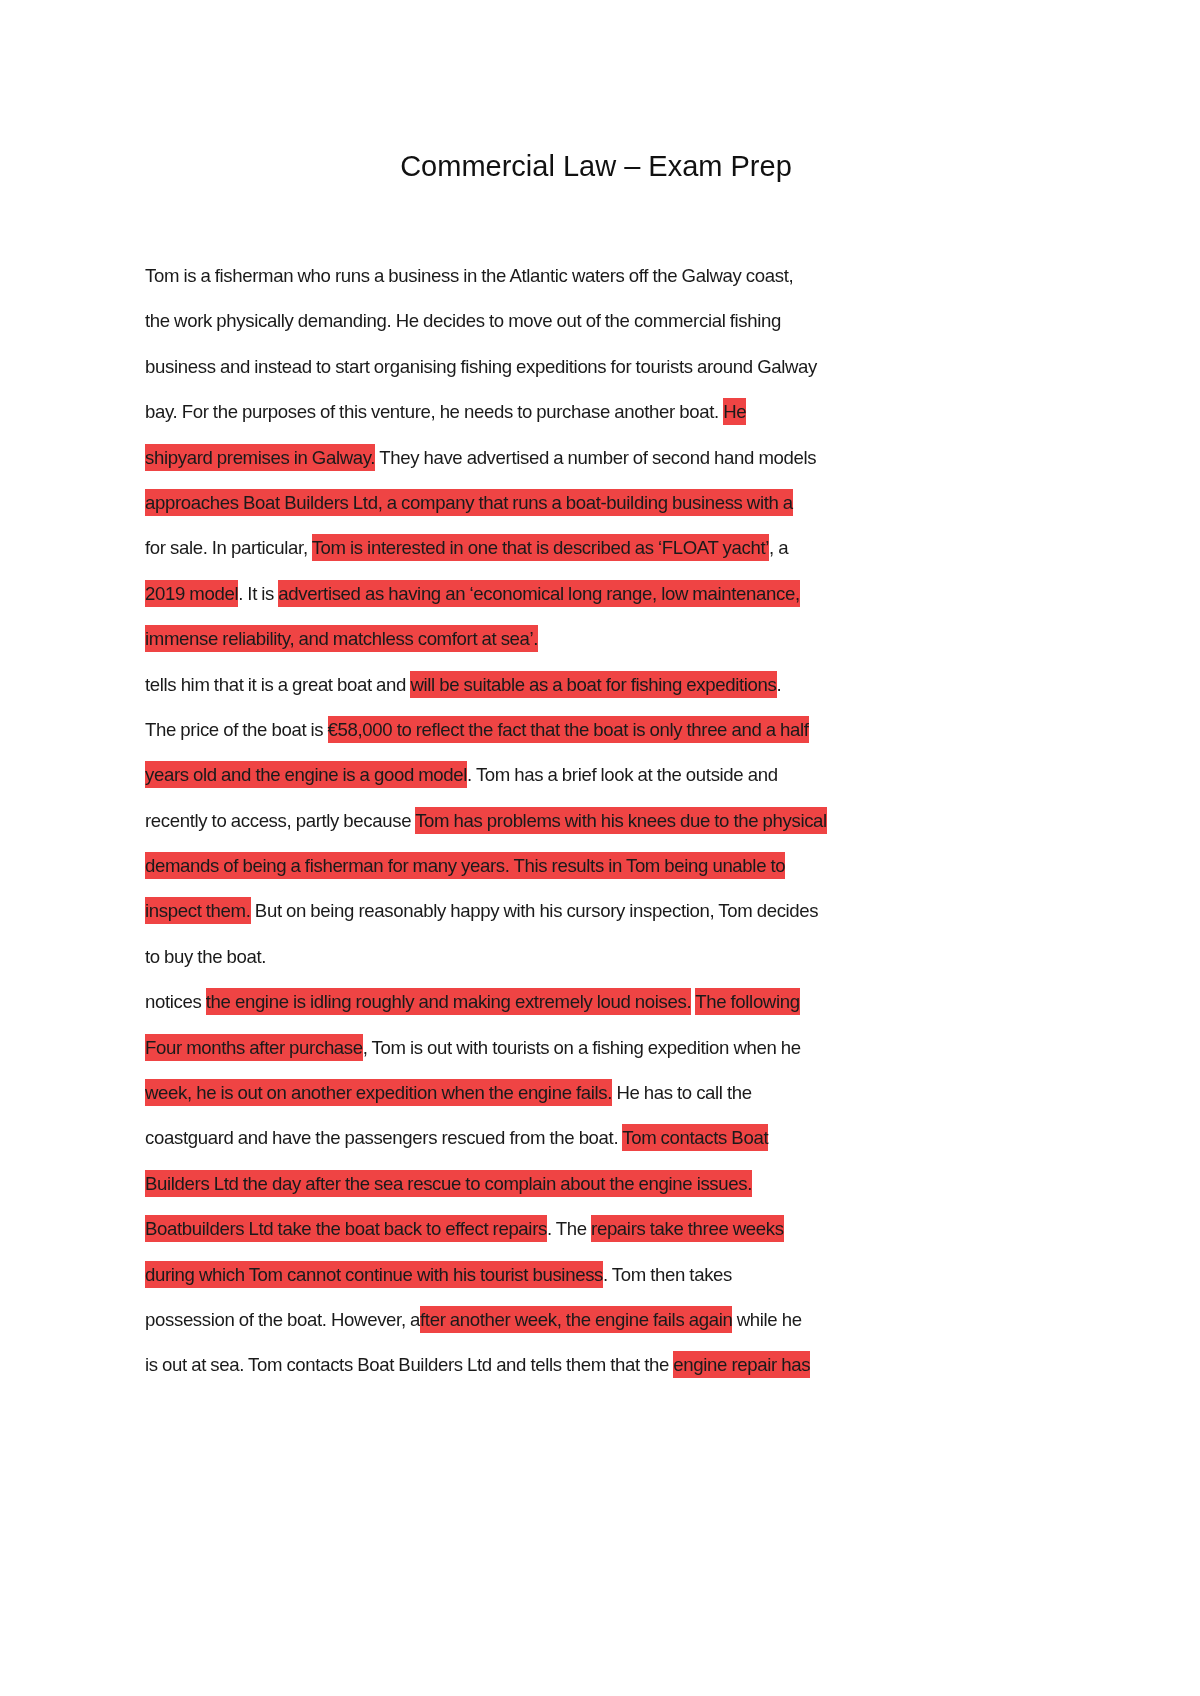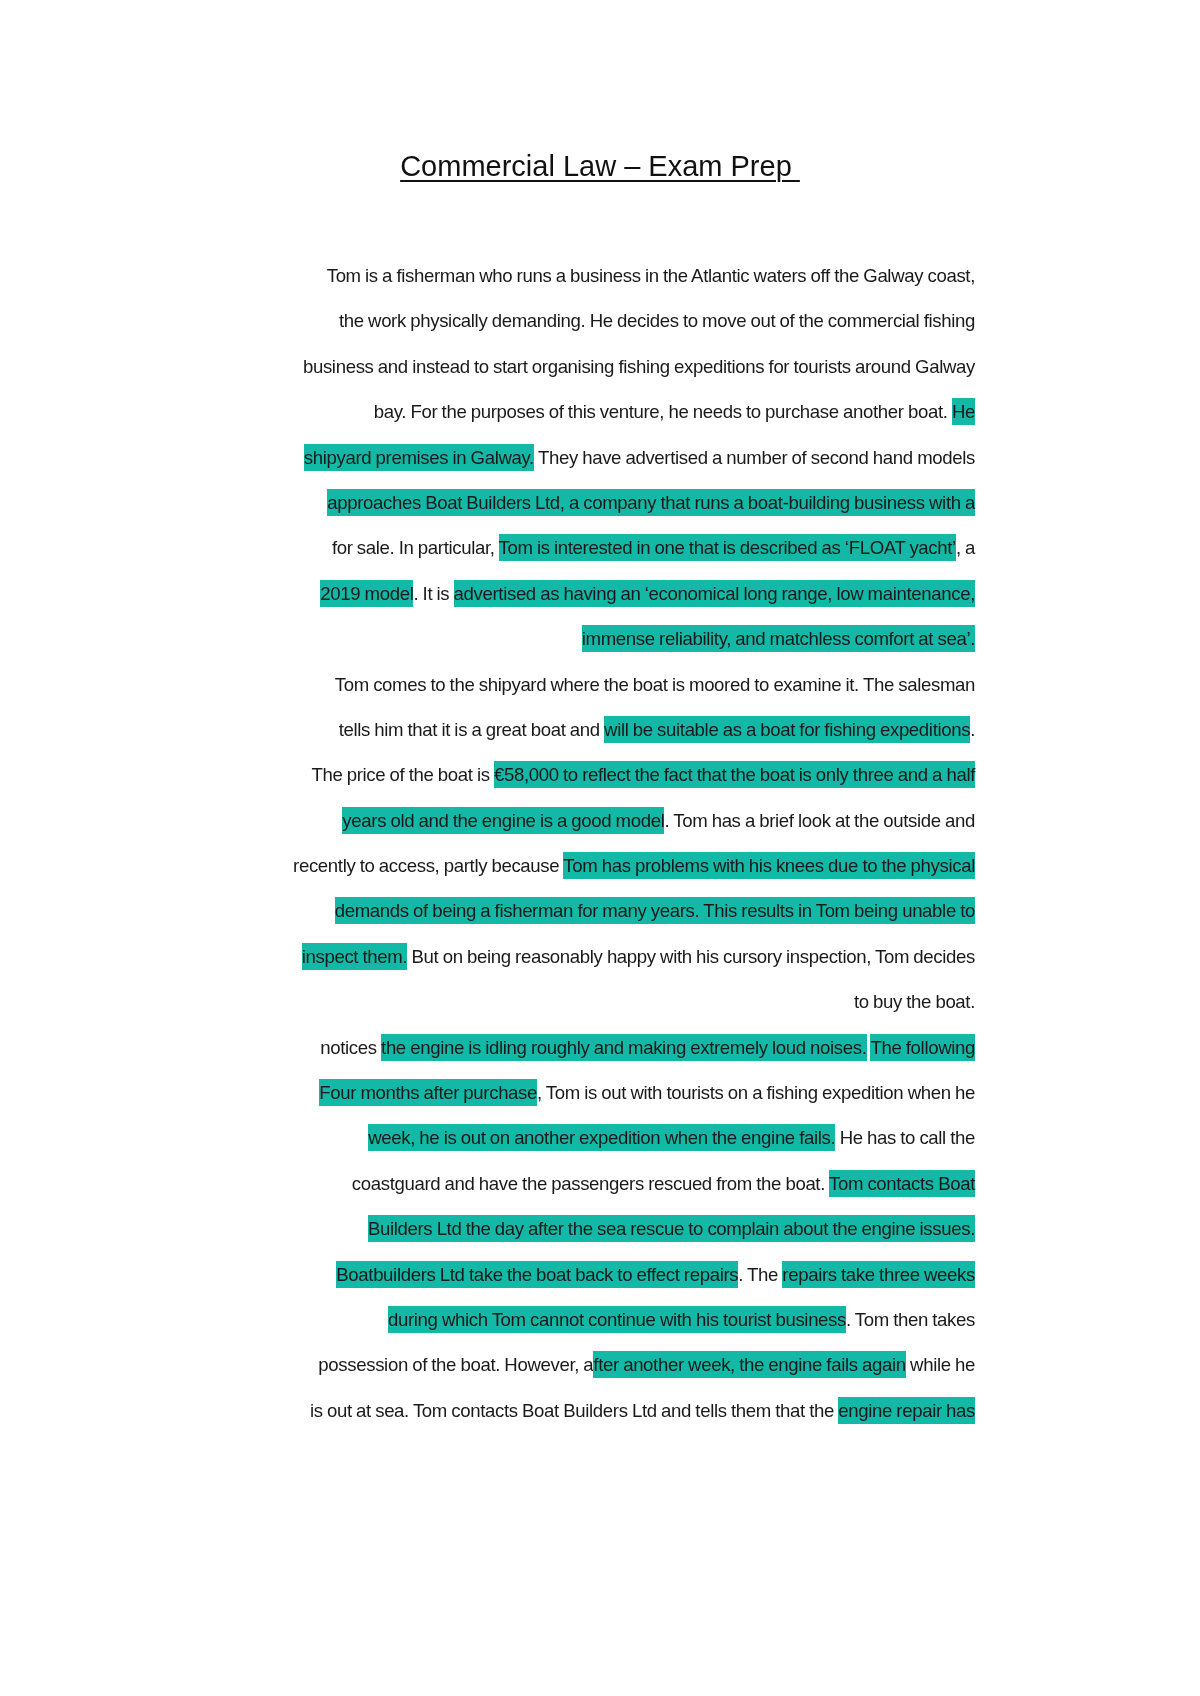--- a/index.html
+++ b/index.html
@@ -29,65 +29,62 @@
       left: 0;
       width: 1200px;
       text-align: center;
       font-size: 29px;
       line-height: 40px;
       color: #111111;
       margin: 0;
       font-weight: normal;
     }
     .title span {
-      text-decoration: underline;
       text-decoration-thickness: 2px;
       text-underline-offset: 4px;
       white-space: pre;
     }
     .body-text {
       position: absolute;
       left: 145px;
       top: 262px;
       width: 830px;
     }
     .line {
       height: 45.4px;
       line-height: 28px;
       font-size: 18.6px;
       white-space: pre;
       letter-spacing: -0.35px;
       word-spacing: -0.5px;
-      text-align: right;
     }
     .seg {
       padding: 3px 0;
     }
     .seg.hl {
-      background: #14b8a6;
+      background: #ef4444;
     }
   </style>
 </head>
 <body>
 
 <div class="page">
   <h1 class="title">
     <span>Commercial Law – Exam Prep </span>
   </h1>
   <div class="body-text" id="body-text">
       <div class="line"><span class="seg">Tom is a fisherman who runs a business in the Atlantic waters off the Galway coast,</span></div>
       <div class="line"><span class="seg">the work physically demanding. He decides to move out of the commercial fishing</span></div>
       <div class="line"><span class="seg">business and instead to start organising fishing expeditions for tourists around Galway</span></div>
       <div class="line"><span class="seg">bay. For the purposes of this venture, he needs to purchase another boat. </span><span class="seg hl">He</span></div>
       <div class="line"><span class="seg hl">shipyard premises in Galway.</span><span class="seg"> They have advertised a number of second hand models</span></div>
       <div class="line"><span class="seg hl">approaches Boat Builders Ltd, a company that runs a boat-building business with a</span></div>
       <div class="line"><span class="seg">for sale. In particular, </span><span class="seg hl">Tom is interested in one that is described as ‘FLOAT yacht’</span><span class="seg">, a</span></div>
       <div class="line"><span class="seg hl">2019 model</span><span class="seg">. It is </span><span class="seg hl">advertised as having an ‘economical long range, low maintenance,</span></div>
       <div class="line"><span class="seg hl">immense reliability, and matchless comfort at sea’.</span></div>
-      <div class="line"><span class="seg">Tom comes to the shipyard where the boat is moored to examine it. The salesman</span></div>
       <div class="line"><span class="seg">tells him that it is a great boat and </span><span class="seg hl">will be suitable as a boat for fishing expeditions</span><span class="seg">.</span></div>
       <div class="line"><span class="seg">The price of the boat is </span><span class="seg hl">€58,000 to reflect the fact that the boat is only three and a half</span></div>
       <div class="line"><span class="seg hl">years old and the engine is a good model</span><span class="seg">. Tom has a brief look at the outside and</span></div>
       <div class="line"><span class="seg">recently to access, partly because </span><span class="seg hl">Tom has problems with his knees due to the physical</span></div>
       <div class="line"><span class="seg hl">demands of being a fisherman for many years. This results in Tom being unable to</span></div>
       <div class="line"><span class="seg hl">inspect them.</span><span class="seg"> But on being reasonably happy with his cursory inspection, Tom decides</span></div>
       <div class="line"><span class="seg">to buy the boat.</span></div>
       <div class="line"><span class="seg">notices </span><span class="seg hl">the engine is idling roughly and making extremely loud noises.</span><span class="seg"> </span><span class="seg hl">The following</span></div>
       <div class="line"><span class="seg hl">Four months after purchase</span><span class="seg">, Tom is out with tourists on a fishing expedition when he</span></div>
       <div class="line"><span class="seg hl">week, he is out on another expedition when the engine fails.</span><span class="seg"> He has to call the</span></div>

